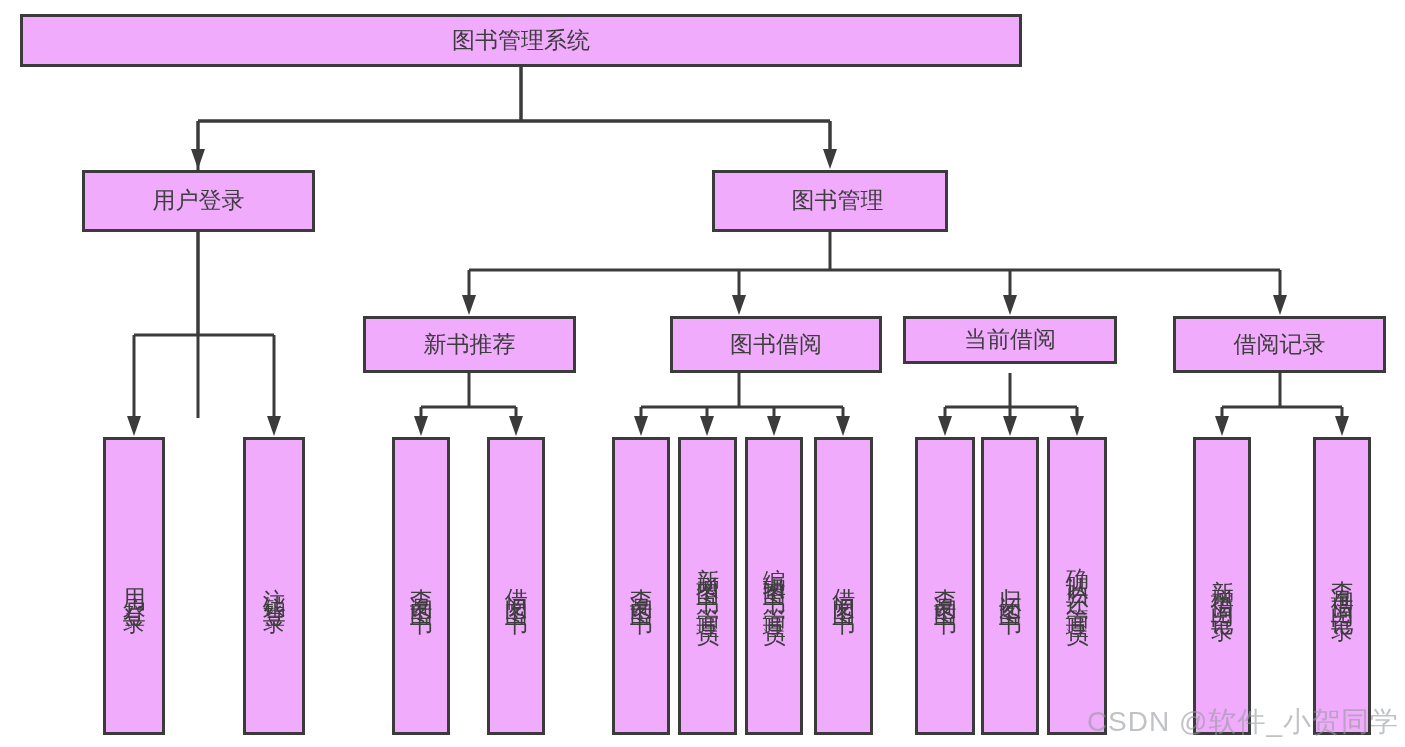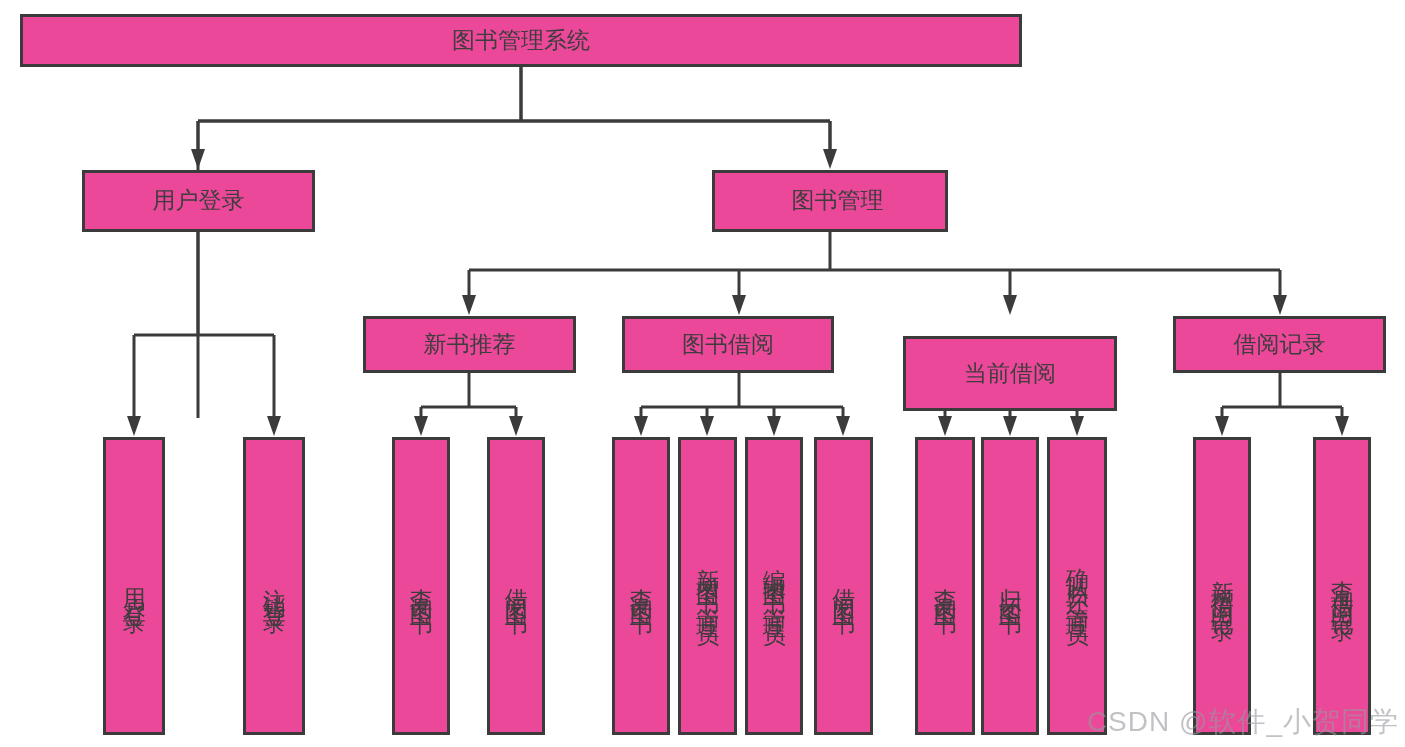--- a/index.html
+++ b/index.html
@@ -13,21 +13,21 @@
   }
   #connectors {
     position: absolute;
     left: 0; top: 0;
     width: 1405px; height: 747px;
   }
   .box {
     position: absolute;
     box-sizing: border-box;
     border: 3px solid #3b3b3b;
-    background: #ec4899;
+    background: #f0abfc;
     display: flex;
     align-items: center;
     justify-content: center;
     color: #3d3d3d;
     font-size: 23px;
     text-align: center;
     line-height: 1.1;
   }
   .box.v span {
     writing-mode: vertical-rl;
@@ -131,24 +131,24 @@
   <div class="box" style="left:82px; top:170px; width:233px; height:62px;">
     <span>用户登录</span>
   </div>
   <div class="box" style="left:712px; top:170px; width:236px; height:62px;padding-left:15px;">
     <span>图书管理</span>
   </div>
 
   <div class="box" style="left:363px; top:316px; width:213px; height:57px;">
     <span>新书推荐</span>
   </div>
-  <div class="box" style="left:622px; top:316px; width:212px; height:57px;">
+  <div class="box" style="left:670px; top:316px; width:212px; height:57px;">
     <span>图书借阅</span>
   </div>
-  <div class="box" style="left:903px; top:316px; width:214px; height:75px;margin-top:20px;">
+  <div class="box" style="left:903px; top:316px; width:214px; height:48px;">
     <span>当前借阅</span>
   </div>
   <div class="box" style="left:1173px; top:316px; width:213px; height:57px;">
     <span>借阅记录</span>
   </div>
 
   <div class="box v" style="left:103px; top:437px; width:62px; height:298px;">
     <span>用户登录</span>
   </div>
   <div class="box v" style="left:243px; top:437px; width:62px; height:298px;">

